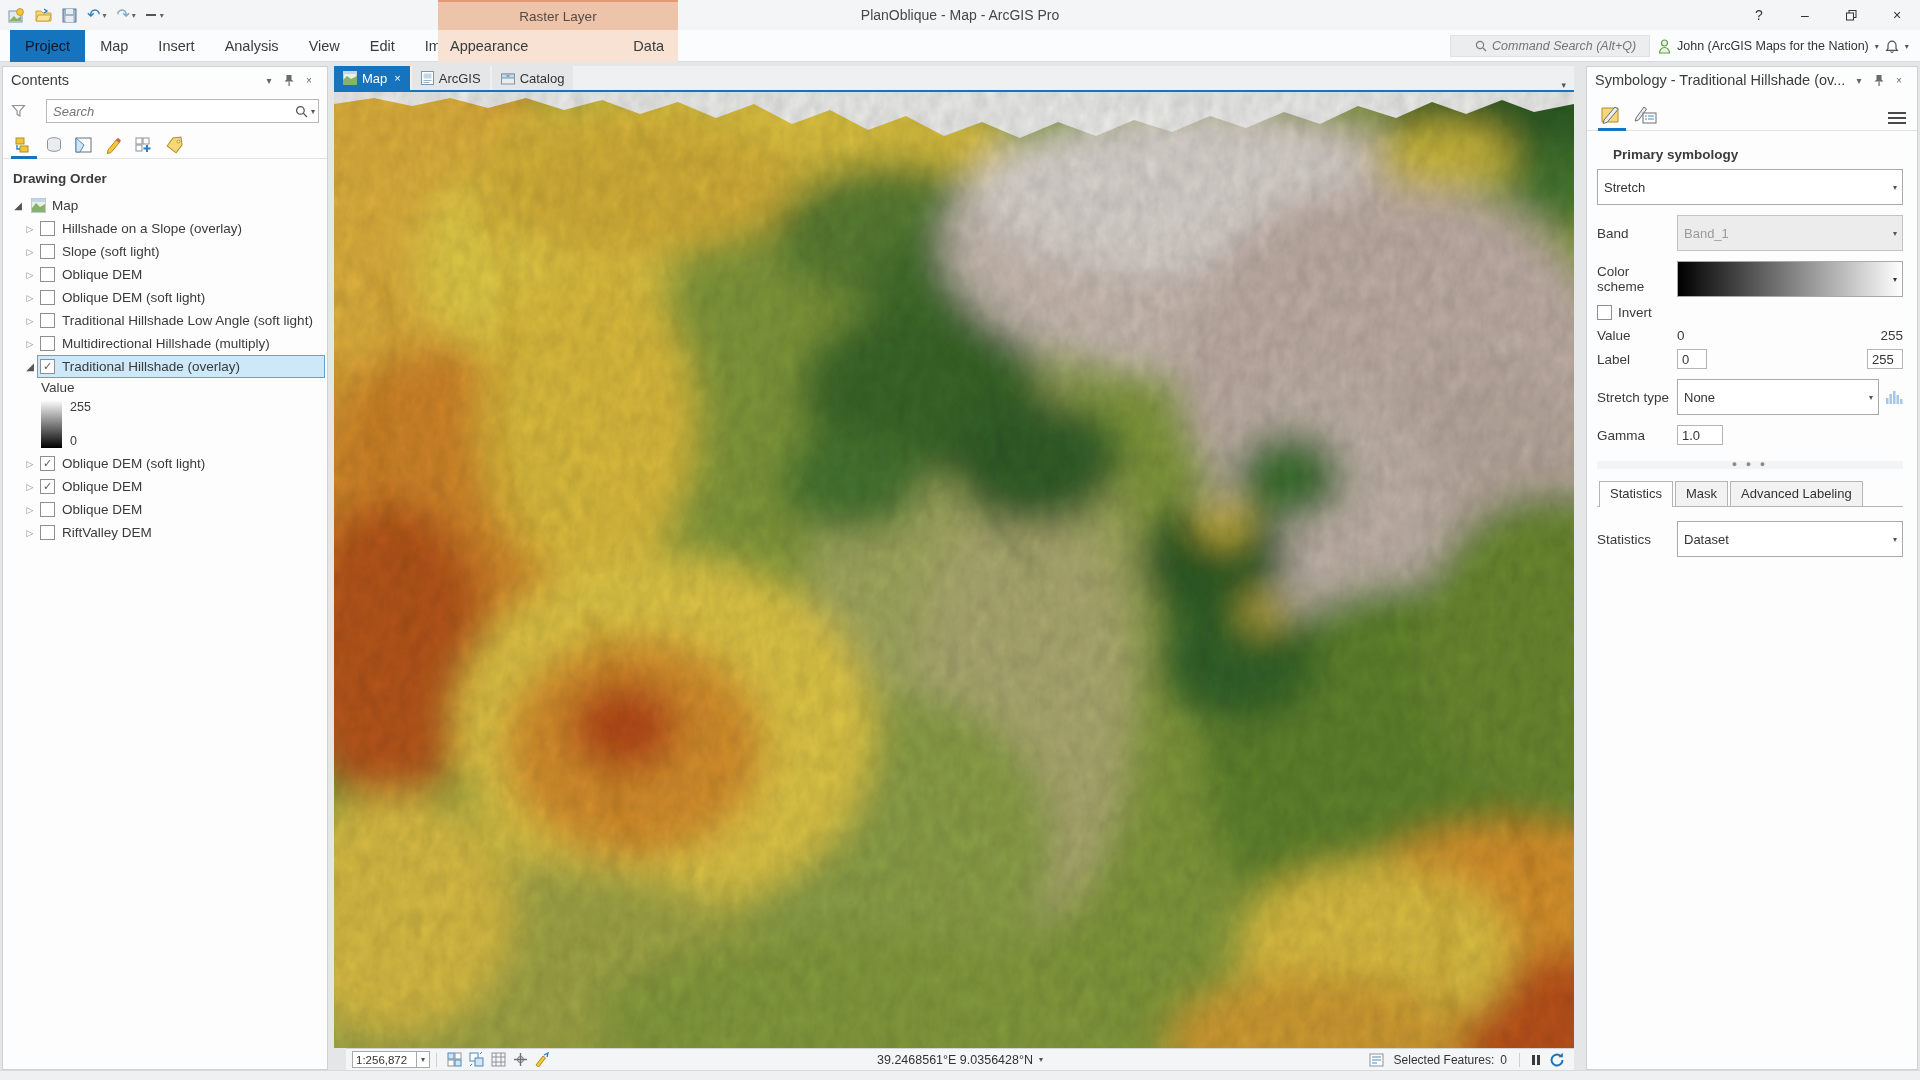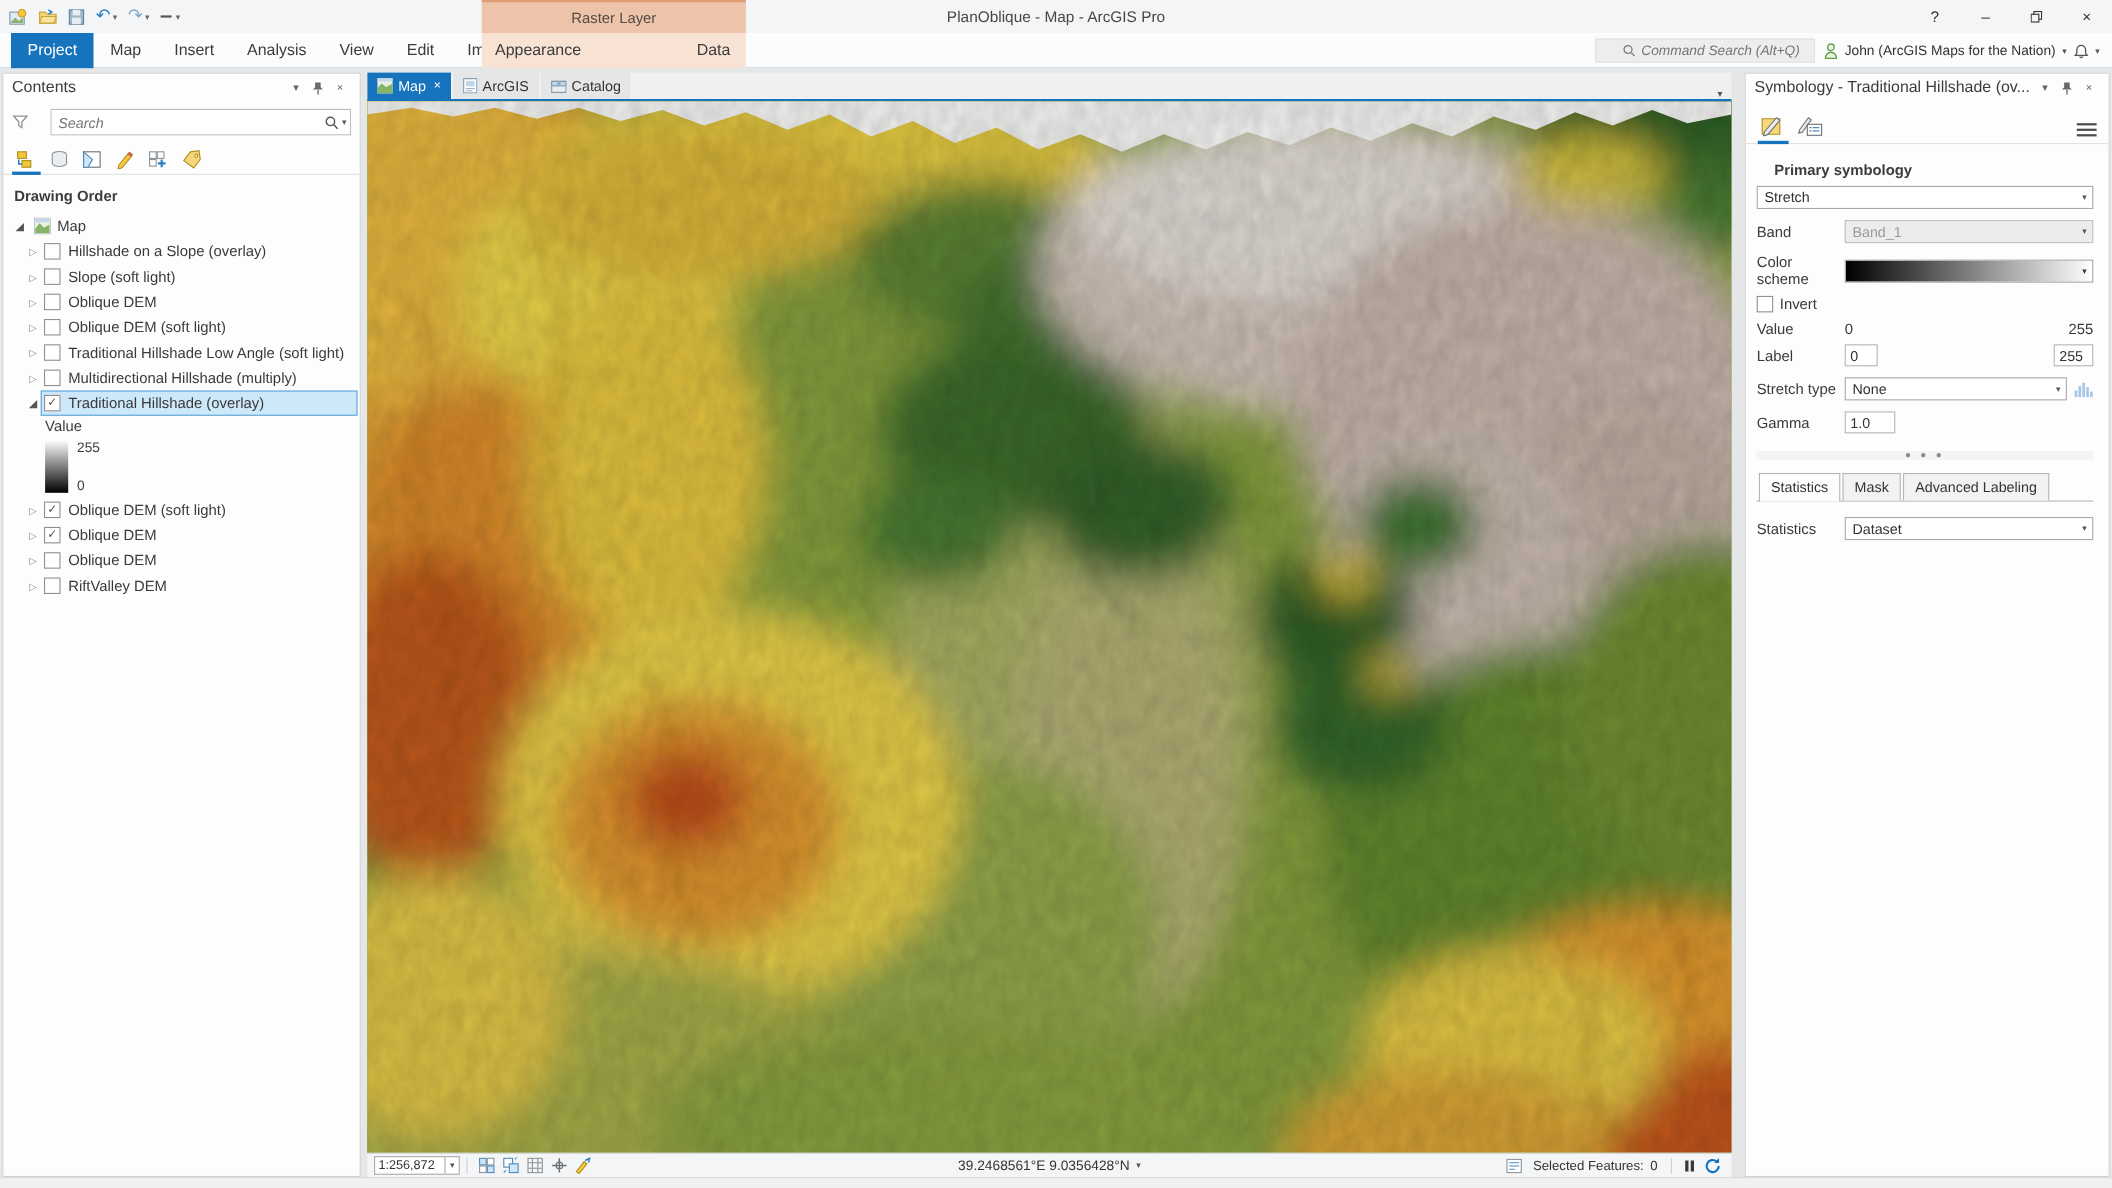--- a/index.html
+++ b/index.html
@@ -17,21 +17,21 @@
   .app-title { position:absolute; left:50%; top:0; transform:translateX(-50%); line-height:30px; font-size:14px; color:#474747; white-space:nowrap; }
   .win-controls { position:absolute; right:0; top:0; height:30px; display:flex; }
   .win-btn { width:46px; height:30px; display:flex; align-items:center; justify-content:center; font-size:14px; color:#333; }
   
   .ctx-header { position:absolute; left:438px; top:0; width:240px; height:30px; background:#edc3a9; border-top:2px solid #e09a74; display:flex; align-items:center; justify-content:center; font-size:13.5px; color:#564b44; }
 
   
   .tabrow { position:absolute; top:30px; left:0; width:1920px; height:32px; background:#fbfcfd; border-bottom:1px solid #d9dbde; }
   .ribbon-tabs { position:absolute; left:10px; top:0; height:32px; display:flex; }
   .rtab { height:32px; line-height:32px; padding:0 15px; font-size:14.5px; color:#3b3b3b; cursor:default; }
-  .rtab.active { background:#1673be; color:#ffffff; }
+  .rtab.active { background:#1673be; color:#0f172a; }
   .ctx-tabs { position:absolute; left:438px; top:0; width:240px; height:32px; background:#f7e2d3; display:flex; justify-content:space-between; align-items:center; padding:0 14px 0 12px; }
   .ctx-tab { font-size:14.5px; color:#3b3b3b; }
   .cmd-search { position:absolute; left:1450px; top:5px; width:200px; height:22px; background:#ecedee; border:1px solid #e0e1e2; display:flex; align-items:center; padding:0 24px; gap:5px; }
   .cmd-search input { border:none; background:transparent; outline:none; font-style:italic; font-size:12.5px; color:#7c7c7c; width:160px; font-family:"Liberation Sans",sans-serif; }
   .user-area { position:absolute; left:1658px; top:0; height:32px; display:flex; align-items:center; gap:6px; font-size:12.5px; color:#333; }
   .small-arrow { font-size:8px; color:#555; }
 
   
   .pane { position:absolute; top:66px; bottom:10px; background:#fdfdfd; border:1px solid #cfd1d3; }
   .contents-pane { left:2px; width:326px; }
@@ -68,40 +68,40 @@
 
   
   .map-center { position:absolute; left:334px; top:66px; width:1240px; bottom:10px; }
   .view-tabs { position:absolute; top:0; left:0; right:0; height:24px; background:#eef0f1; display:flex; align-items:flex-end; }
   .vtab { height:24px; display:flex; align-items:center; gap:5px; padding:0 9px; font-size:13px; color:#333; background:#e4e6e8; margin-right:2px; }
   .vtab.active { background:#1673be; color:#fff; }
   .vtab .closex { font-size:11px; margin-left:2px; }
   .vt-chevron { margin-left:auto; padding:0 8px; color:#555; font-size:9px; }
   .canvas { position:absolute; top:24px; left:0; right:0; bottom:22px; border-top:2px solid #1673be; background:#87a03e; }
   .canvas svg { display:block; width:100%; height:100%; }
-  .map-statusbar { position:absolute; left:0; right:0; bottom:0; height:22px; background:#f4f5f6; border-top:1px solid #d2d4d6; display:flex; align-items:center; font-size:12px; color:#333; padding:0 6px; }
+  .map-statusbar { position:absolute; left:12px; right:0; bottom:0; height:22px; background:#f4f5f6; border-top:1px solid #d2d4d6; display:flex; align-items:center; font-size:12px; color:#333; padding:0 6px; }
   .scale-box { display:flex; align-items:center; }
   .scale-box input { width:64px; height:17px; border:1px solid #a9a9a9; border-right:none; font-size:11.5px; padding:0 3px; color:#333; font-family:"Liberation Sans",sans-serif; }
   .scale-dd { width:14px; height:17px; border:1px solid #a9a9a9; display:flex; align-items:center; justify-content:center; font-size:8px; color:#555; background:#fff; }
   .sb-sep { width:1px; height:14px; background:#cfcfcf; margin:0 6px; }
   .sb-icon { width:18px; height:18px; display:flex; align-items:center; justify-content:center; margin:0 2px; }
   .coords { position:absolute; left:50%; transform:translateX(-50%); display:flex; align-items:center; gap:6px; font-size:12.5px; color:#333; }
   .sb-right { margin-left:auto; display:flex; align-items:center; gap:6px; }
   .pause-icon { display:flex; gap:2px; }
   .pause-icon span { display:block; width:3px; height:10px; background:#3a3a3a; }
 
   
   .sym-iconrow { display:flex; align-items:flex-end; padding:4px 8px 0 8px; border-bottom:1px solid #e2e2e2; height:38px; position:relative; }
   .sym-tool { width:34px; height:30px; display:flex; align-items:center; justify-content:center; position:relative; }
   .sym-tool.active::after { content:""; position:absolute; left:3px; right:3px; bottom:-1px; height:3px; background:#1673be; }
   .hamburger { margin-left:auto; width:24px; height:24px; display:flex; flex-direction:column; justify-content:center; gap:3px; padding:0 3px; }
   .hamburger span { display:block; height:2px; background:#4a4a4a; }
   .sym-form { padding:16px 14px 0 10px; font-size:13.5px; color:#3a3a3a; }
   .sym-h { font-weight:bold; font-size:13.5px; color:#3c3c3c; margin-bottom:7px;margin-left:16px; }
-  .sel { height:21px; border:1px solid #a9a9a9; background:#fff; display:flex; align-items:center; padding:0 6px; position:relative; font-size:13px; color:#333; }
+  .sel { height:36px; border:1px solid #a9a9a9; background:#fff; display:flex; align-items:center; padding:0 6px; position:relative; font-size:13px; color:#333; }
   .sel .dd { position:absolute; right:5px; font-size:8px; color:#555; }
   .sel.disabled { background:#ececec; color:#9a9a9a; border-color:#c2c2c2; }
   .frow { display:flex; align-items:center; margin-top:10px; }
   .flabel { width:80px; flex:none; }
   .ffield { flex:1; }
   .grad-sel { background:linear-gradient(to right,#000,#fff); }
   .grad-sel .dd { color:#333; text-shadow:0 0 2px #fff; }
   .inv-row { margin-top:8px; display:flex; align-items:center; gap:6px; }
   .minmax { display:flex; align-items:center; flex:1; justify-content:space-between; }
   .tinput { height:20px; border:1px solid #b5b5b5; font-size:13px; padding:0 4px; color:#333; font-family:"Liberation Sans",sans-serif; }

